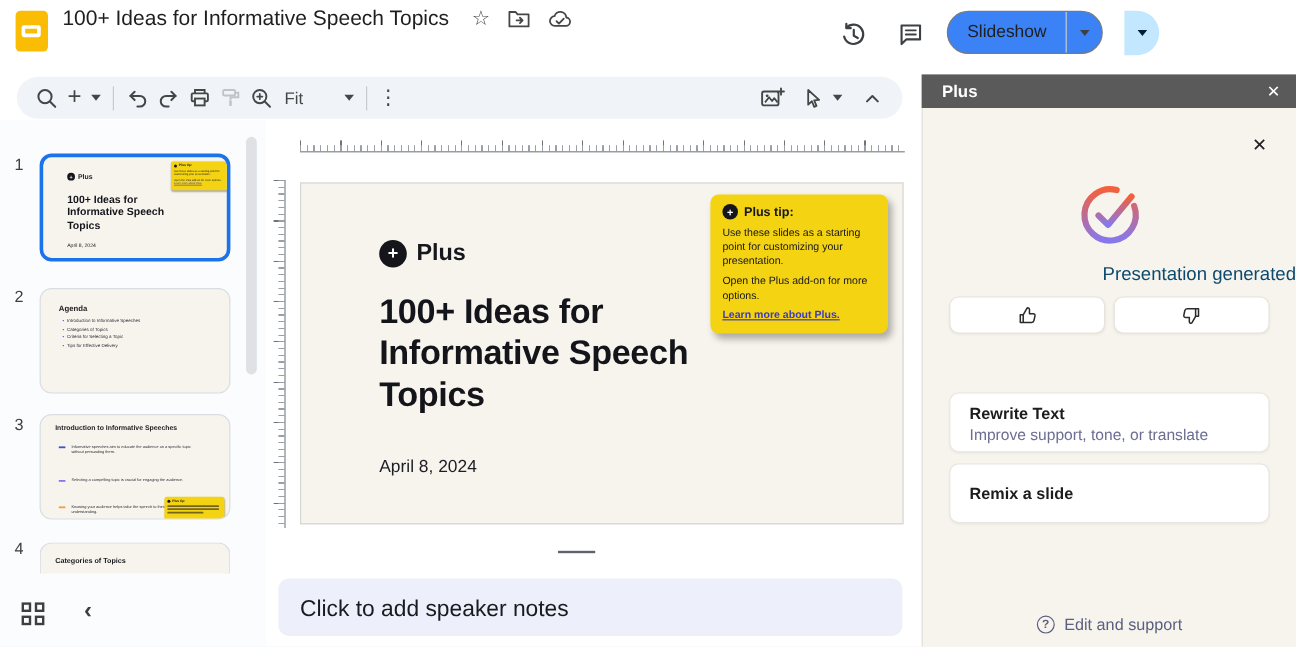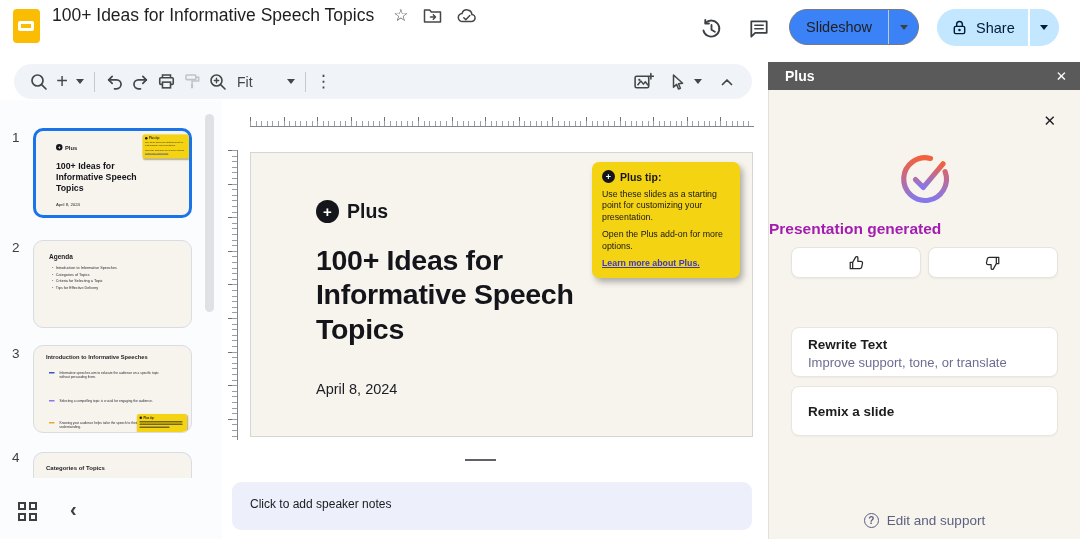--- a/index.html
+++ b/index.html
@@ -43,21 +43,21 @@
   .tb-right{margin-left:auto;display:flex;align-items:center}
 
   
   .plus-panel{position:absolute;left:768px;top:62px;width:312px;height:477px}
   .pp-header{position:absolute;left:0;top:0;width:100%;height:28px;background:#5a5a5a;display:flex;align-items:center}
   .pp-title{color:#fff;font-weight:bold;font-size:14px;margin-left:17px}
   .pp-x{margin-left:auto;margin-right:13px;color:#fff;font-size:13.5px}
   .pp-body{position:absolute;left:0;top:28px;width:100%;height:449px;background:#f7f4ee;border-left:1px solid #e3e0d9}
   .pp-close{position:absolute;right:24px;top:22px;font-size:15px;color:#202124}
   .pp-check{position:absolute;left:0;top:62px;width:100%;display:flex;justify-content:center}
-  .pp-status{position:absolute;left:0;top:130px;width:100%;text-align:left;font-size:15.5px;font-weight:bold;color:#a21caf}
+  .pp-status{position:absolute;left:0;top:130px;width:100%;text-align:right;font-size:15.5px;font-weight:normal;color:#0c4a6e}
   .pp-thumbs{position:absolute;left:22px;right:22px;top:157px;display:flex;gap:7px}
   .pp-thumbs button{flex:1;height:31px;background:#fff;border:1px solid #e6e4dd;border-radius:8px;display:flex;align-items:center;justify-content:center;color:#2a2a2a;box-shadow:0 1px 2px rgba(0,0,0,.05)}
   .pp-keep{position:absolute;left:0;top:212px;width:100%;text-align:center;font-size:14.5px;font-weight:bold;color:#1d1d1f}
   .pp-cards{position:absolute;left:22px;right:22px;top:237px}
   .pp-card{display:block;width:100%;height:50px;background:#fff;border:1px solid #e8e6df;border-radius:8px;margin-bottom:9px;text-align:left;padding:9px 16px;box-shadow:0 1px 2px rgba(0,0,0,.04)}
   .pp-card-title{font-size:13.5px;font-weight:bold;color:#1d1d1f}
   .pp-card-sub{font-size:13px;color:#6b6e92;margin-top:3px}
   .pp-help{position:absolute;left:0;top:423px;width:100%;display:flex;align-items:center;justify-content:center;gap:8px;color:#5c6080;font-size:13.5px}
   .q-circle{width:15px;height:15px;border:1.4px solid currentColor;border-radius:50%;display:inline-flex;align-items:center;justify-content:center;font-size:10px;font-weight:bold}
 
@@ -116,21 +116,21 @@
   .plus-badge.mini{width:13px;height:13px;font-size:9px}
   .brand-text{font-size:19.5px;font-weight:bold;color:#16161d}
   .tip{position:absolute;left:341px;top:9px;width:148px;background:#f4d313;border-radius:7px;padding:8px 10px;box-shadow:3px 4px 6px rgba(0,0,0,.3);color:#16161d}
   .tip-head{display:flex;align-items:center;gap:5px;font-size:10.5px;margin-bottom:6px}
   .tip p{font-size:8.8px;line-height:1.3;margin-bottom:6px}
   .tip p:last-of-type{margin-bottom:0}
   .tip-link{display:inline-block;font-size:8.8px;color:#3b3ac0;text-decoration:underline;font-weight:bold}
   .slide-title{position:absolute;left:65px;top:90px;width:290px;font-size:28.5px;font-weight:bold;line-height:1.21;letter-spacing:-.3px;color:#14141b}
   .slide-date{position:absolute;left:65px;top:228px;font-size:14.5px;color:#1d1d25}
   .drag-handle{position:absolute;left:243px;top:359px;width:31px;border-top:2.5px solid #5f6368}
-  .notes{position:absolute;left:10px;top:382px;width:520px;height:48px;background:#edf0fa;border-radius:9px;padding:15px 18px;font-size:12px;color:#191b1f}
+  .notes{position:absolute;left:10px;top:382px;width:520px;height:48px;background:#edf0fa;border-radius:9px;padding:15px 18px;font-size:19px;color:#191b1f}
 
   svg{display:block}
 </style>
 </head>
 <body>
 
 <div class="stage">
 
   <header class="topbar">
     <div class="slides-logo">
@@ -167,28 +167,20 @@
           <path d="M6.2 6.6h7.6M6.2 9.8h7.6" stroke="currentColor" stroke-width="1.4" stroke-linecap="round"></path>
         </svg>
     </button>
     <div class="slideshow">
       <button class="ss-main">Slideshow</button>
       <button class="ss-caret">
           <span class="caret"></span>
         </button>
     </div>
     <div class="share">
-      <button class="share-main">
-        <svg width="17" height="17" viewBox="0 0 18 18">
-            <rect x="3.5" y="7.8" width="11" height="7.7" rx="1.5" fill="none" stroke="currentColor" stroke-width="1.5"></rect>
-            <path d="M6 7.8V5.6a3 3 0 0 1 6 0v2.2" fill="none" stroke="currentColor" stroke-width="1.5"></path>
-            <circle cx="9" cy="11.6" r="1.3" fill="currentColor"></circle>
-          </svg>
-        <span>Share</span>
-      </button>
       <button class="share-caret">
           <span class="caret"></span>
         </button>
     </div>
   </header>
 
   <div class="toolbar-row">
     <div class="tb-pill">
       <button class="tb-btn">
         <svg width="18" height="18" viewBox="0 0 18 18">

